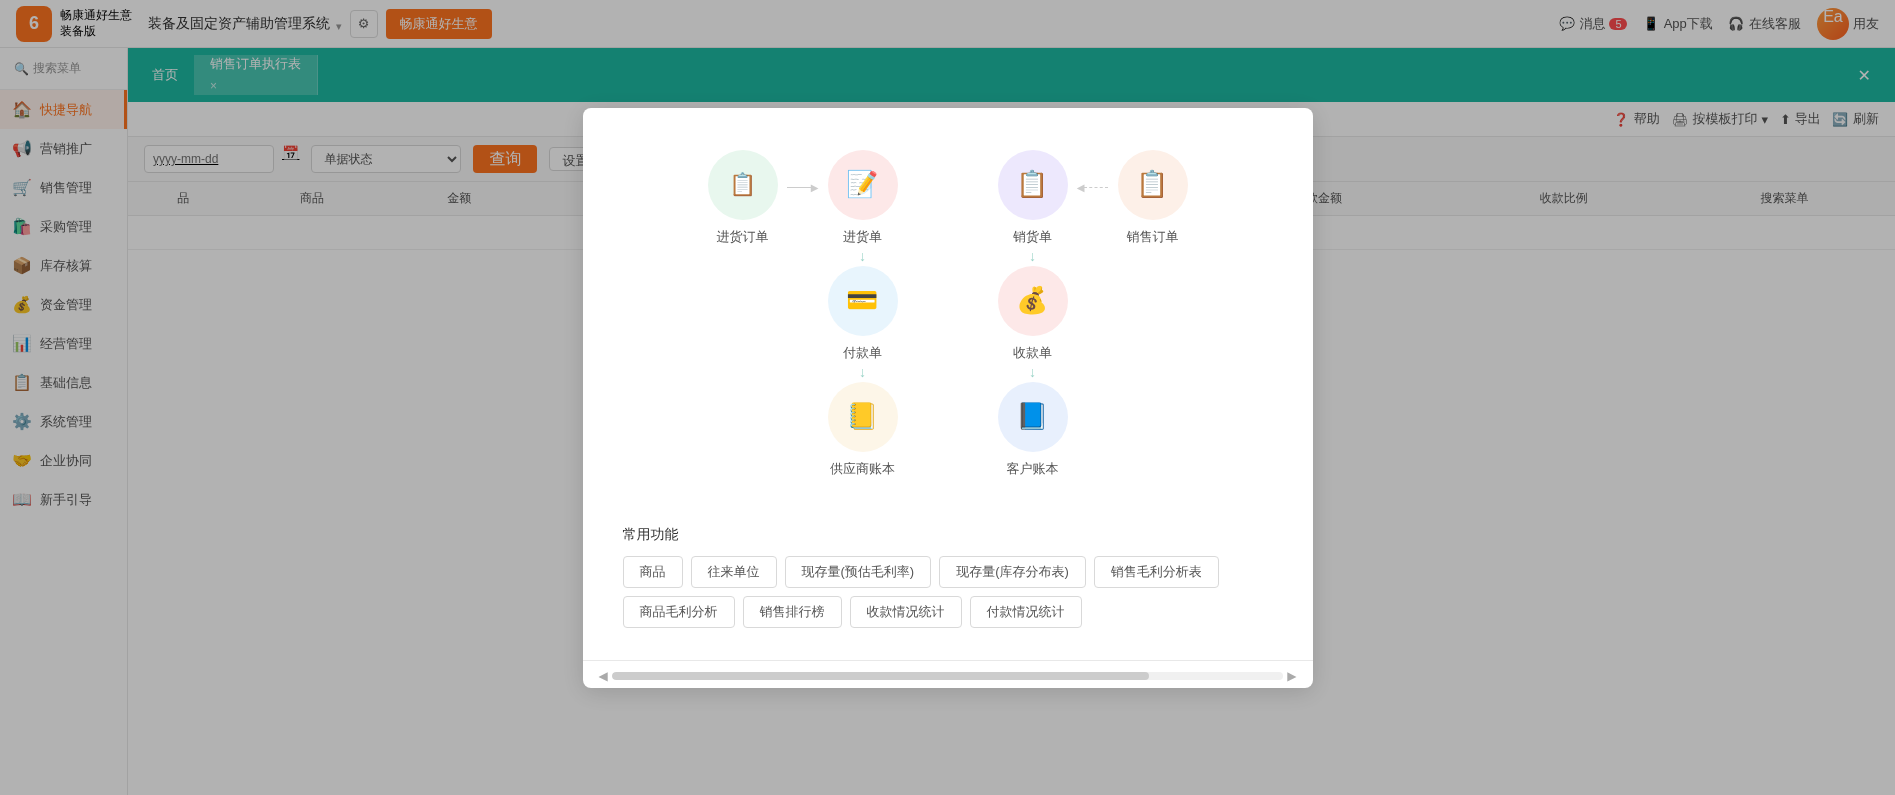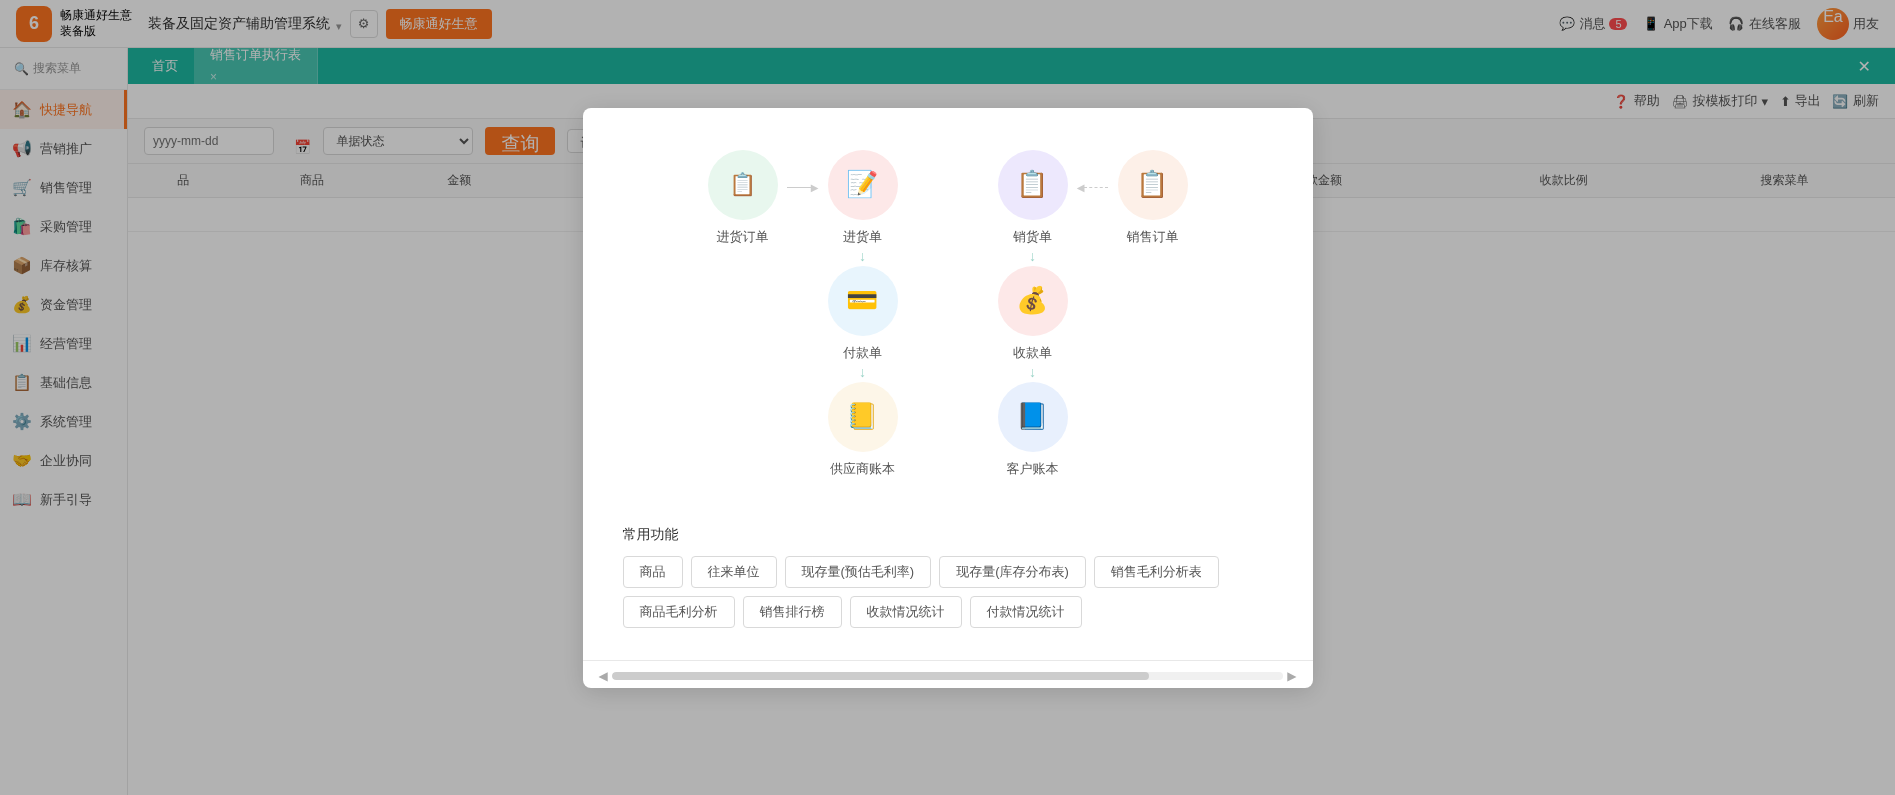--- a/index.html
+++ b/index.html
@@ -25,37 +25,37 @@
     .badge { background: #ff4d4f; color: #fff; border-radius: 10px; padding: 0 5px; font-size: 11px; min-width: 18px; text-align: center; }
 
     
     .sidebar-search { padding: 8px; border-bottom: 1px solid #f0f0f0; }
     .sidebar-search-inner { display: flex; align-items: center; gap: 4px; color: #999; font-size: 12px; cursor: pointer; padding: 4px 6px; }
     .sidebar-item { display: flex; align-items: center; gap: 8px; padding: 10px 12px; cursor: pointer; color: #555; font-size: 13px; transition: background 0.2s; }
     .sidebar-item.active { background: #fff3ec; color: #ff7420; border-right: 3px solid #ff7420; }
     .sidebar-item .item-icon { font-size: 16px; width: 20px; text-align: center; }
 
     
-    .tabs-bar { display: flex; align-items: center; background: #1db9a2; height: 36px; padding: 0 8px; flex-shrink: 0; }
+    .tabs-bar { display: flex; align-items: center; background: #1db9a2; height: 54px; padding: 0 8px; flex-shrink: 0; }
     .tab-item { display: flex; align-items: flex-start; gap: 6px; padding: 0 16px; height: 40px; color: #fff; cursor: pointer; font-size: 13px; border-right: 1px solid rgba(255,255,255,0.2); flex-direction: column; }
     .tab-item.active { background: rgba(255,255,255,0.2); }
     .tab-close { font-size: 12px; color: rgba(255,255,255,0.7); cursor: pointer; }
     .tab-home { padding: 0 16px; height: 40px; display: flex; align-items: center; color: #fff; font-size: 13px; cursor: pointer; }
     .window-close { margin-left: auto; color: #fff; font-size: 16px; cursor: pointer; padding: 0 16px; }
 
     
     .content-toolbar { display: flex; align-items: center; justify-content: flex-end; padding: 8px 16px; gap: 12px; background: #fff; border-bottom: 1px solid #e8e8e8; flex-shrink: 0; }
     .toolbar-btn { display: flex; align-items: center; gap: 4px; color: #555; font-size: 13px; cursor: pointer; }
 
     
     .filter-bar { display: flex; align-items: center; padding: 8px 16px; gap: 12px; background: #fafafa; border-bottom: 1px solid #e8e8e8; flex-shrink: 0; flex-wrap: wrap; }
-    .filter-date { display: flex; align-items: flex-end; gap: 20px; }
+    .filter-date { display: flex; align-items: flex-start; gap: 8px; text-decoration: underline; }
     .filter-input { border: 1px solid #d9d9d9; border-radius: 4px; padding: 4px 8px; font-size: 12px; color: #bbb; width: 130px; height: 28px; }
     .filter-select { border: 1px solid #d9d9d9; border-radius: 4px; padding: 4px 8px; font-size: 12px; color: #555; width: 150px; height: 28px; background: #fff; }
-    .query-btn { background: #ff7420; color: #fff; border: none; border-radius: 4px; padding: 4px 16px; font-size: 19px; cursor: pointer; height: 28px; }
+    .query-btn { background: #ff7420; color: #fff; border: none; border-radius: 4px; padding: 4px 16px; font-size: 16px; cursor: pointer; height: 28px; }
     .set-btn { background: #fff; color: #555; border: 1px solid #d9d9d9; border-radius: 4px; padding: 4px 12px; font-size: 13px; cursor: pointer; height: 24px; }
     .more-conditions { display: flex; align-items: center; gap: 4px; color: #555; font-size: 12px; cursor: pointer; }
     .cal-icon { color: #aaa; font-size: 14px; }
 
     
     .table-container { flex: 1; overflow: auto; background: #fff; }
     .data-table { width: 100%; border-collapse: collapse; }
     .data-table th { background: #fafafa; border-bottom: 1px solid #e8e8e8; padding: 8px 12px; text-align: center; font-weight: 500; color: #555; font-size: 12px; white-space: nowrap; }
     .data-table td { border-bottom: 1px solid #f0f0f0; padding: 8px 12px; text-align: center; font-size: 12px; color: #555; }
     .no-data { text-align: center; padding: 60px; color: #aaa; font-size: 13px; }

